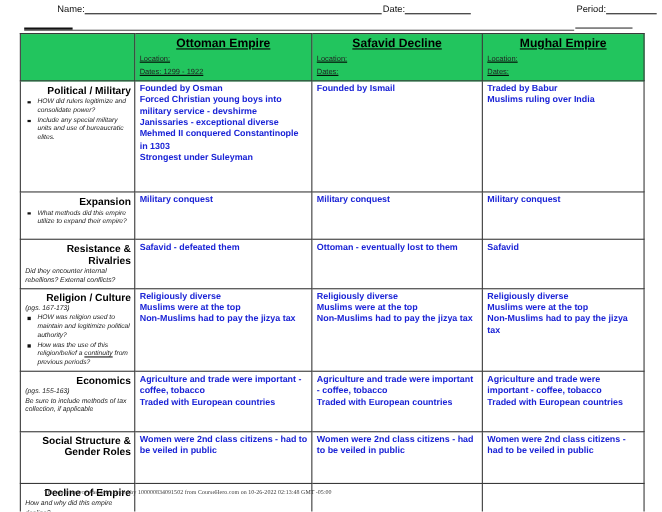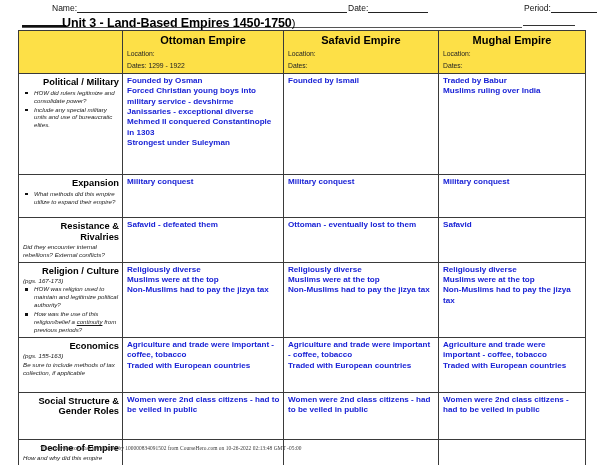--- a/index.html
+++ b/index.html
@@ -63,23 +63,24 @@
     font-size:8px;
     line-height:1.18;
   }
   col.c0{width:104px;}
   col.c1{width:161px;}
   col.c2{width:155px;}
   col.c3{width:147px;}
 
   
   .hdr td{
-    background:#fde047;
+    background:#22c55e;
     height:38px;
     padding:2px 3px;
+    text-decoration:underline;
   }
   .hdr .emp-name{
     display:block;text-align:center;
     font-size:11px;font-weight:bold;color:#000;
     margin:1px 0 2px 0;
   }
   .hdr .meta{
     display:block;font-size:6.8px;color:#222;
     margin:1.5px 0 0 1px;line-height:1.5;
   }
@@ -144,41 +145,40 @@
     </span>
     <span class="tl-item" style="left:480px;top:1px;margin-left:44px;">
       <span class="tl-label">Period:</span><span class="tl-rule" style="width:46px;"></span>
     </span>
   </div>
 
   <div class="titlerow">
     <div class="title-underline"></div>
     <div class="title-prefix-rule"></div>
     <div class="title-right-rule"></div>
-    <div class="title-text"><span>Unit 3 - Land-Based Empires 1450-1750</span><span class="title-paren">)</span></div>
   </div>
 
   <table class="tbl">
     <colgroup>
       <col class="c0">
         <col class="c1">
         <col class="c2">
         <col class="c3">
     </colgroup>
     <tbody>
 
       <tr class="hdr">
         <td></td>
         <td>
           <span class="emp-name">Ottoman Empire</span>
           <span class="meta">Location:</span>
           <span class="meta">Dates: 1299 - 1922</span>
         </td>
         <td>
-          <span class="emp-name">Safavid Empire</span>
+          <span class="emp-name">Safavid Decline</span>
           <span class="meta">Location:</span>
           <span class="meta">Dates:</span>
         </td>
         <td>
           <span class="emp-name">Mughal Empire</span>
           <span class="meta">Location:</span>
           <span class="meta">Dates:</span>
         </td>
       </tr>
 

